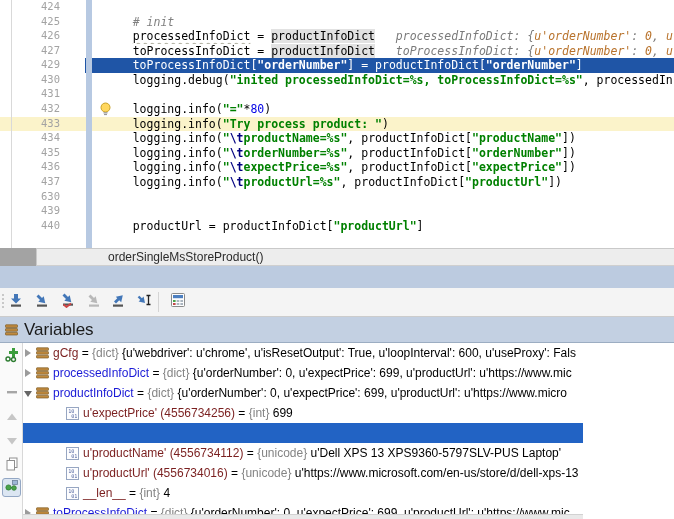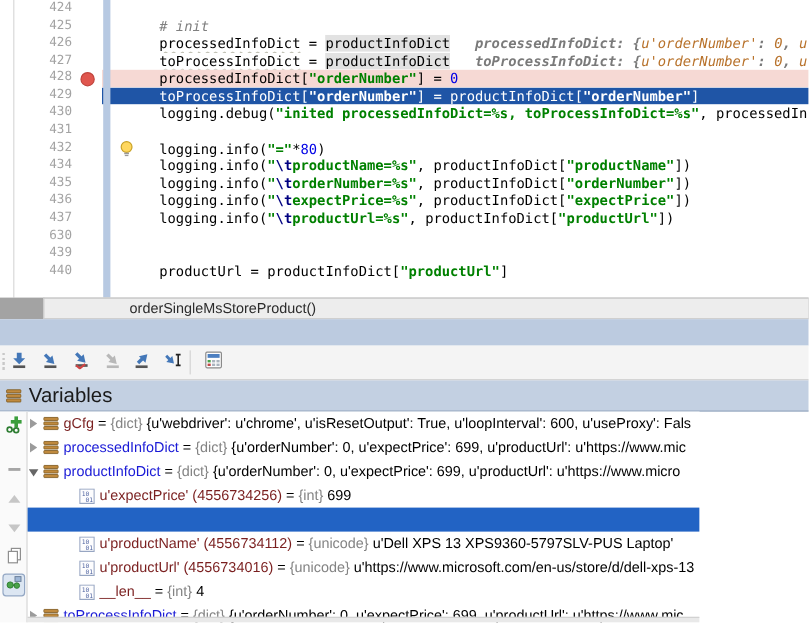--- a/index.html
+++ b/index.html
@@ -19,21 +19,21 @@
   .line-exec .code span{color:#fff !important;}
   .line-caret{background:var(--caret_line_bg);}
   .pl{color:#000;}
   .cm{color:var(--comment_gray);font-style:italic;}
   .st{color:var(--string_green);font-weight:bold;}
   .es{color:#000080;font-weight:bold;}
   .nu{color:var(--number_blue);}
   .hl{background:#e2e2e2;}
   .sq{text-decoration:underline;text-decoration-style:wavy;text-decoration-color:#adad9d;
       text-underline-offset:2px;}
-  .hn{color:var(--hint_gray);font-style:italic;font-weight:bold;}
+  .hn{color:var(--hint_gray);font-style:italic;}
   .ha{color:var(--hint_orange);font-style:italic;}
   .bp-dot{width:12px;height:12px;border-radius:50%;background:var(--breakpoint_dot);
           border:1px solid #c0453e;box-sizing:border-box;}
   .bulb{position:absolute;left:99px;top:0;width:13px;height:14px;}
   
   .ctx-bar{position:absolute;left:0;top:248px;width:674px;height:18px;background:#a3a3a3;}
   .ctx-fill{position:absolute;left:36px;right:0;top:0;bottom:0;background:#ededed;box-sizing:border-box;
             border-top:1px solid #c9c9c9;border-bottom:1px solid #cfcfcf;border-left:1px solid #c9c9c9;}
   .ctx-text{position:absolute;left:108px;top:1px;font-size:12px;color:#2b2b2b;line-height:16px;}
   
@@ -80,29 +80,29 @@
 <body>
 
 <div class="app">
 
   <div class="editor">
     <div id="editor-lines">
         <div class="line"><span class="lnum">424</span><span class="gut"></span><span class="code"></span></div>
         <div class="line"><span class="lnum">425</span><span class="gut"></span><span class="code"><span class="cm">    # init</span></span></div>
         <div class="line"><span class="lnum">426</span><span class="gut"></span><span class="code"><span class="pl">    </span><span class="sq">processedInfoDict</span><span class="pl"> = </span><span class="hl">productInfoDict</span><span class="pl">   </span><span class="hn">processedInfoDict: {</span><span class="ha">u'orderNumber'</span><span class="hn">: </span><span class="ha">0</span><span class="hn">, </span><span class="ha">u'</span></span></div>
         <div class="line"><span class="lnum">427</span><span class="gut"></span><span class="code"><span class="pl">    </span><span class="sq">toProcessInfoDict</span><span class="pl"> = </span><span class="hl">productInfoDict</span><span class="pl">   </span><span class="hn">toProcessInfoDict: {</span><span class="ha">u'orderNumber'</span><span class="hn">: </span><span class="ha">0</span><span class="hn">, </span><span class="ha">u'</span></span></div>
-        <div class="line line-bp"><span class="lnum">428</span><span class="gut"><span class="bp-dot"></span></span><span class="code"><span class="pl">    processedInfoDict[</span><span class="st">"orderNumber"</span><span class="pl">] = </span><span class="nu">0</span></span></div>
         <div class="line line-exec"><span class="lnum">429</span><span class="gut"></span><span class="code"><span class="pl">    toProcessInfoDict[</span><span class="st">"orderNumber"</span><span class="pl">] = productInfoDict[</span><span class="st">"orderNumber"</span><span class="pl">]</span></span></div>
         <div class="line"><span class="lnum">430</span><span class="gut"></span><span class="code"><span class="pl">    logging.debug(</span><span class="st">"inited processedInfoDict=%s, toProcessInfoDict=%s"</span><span class="pl">, processedIn</span></span></div>
         <div class="line"><span class="lnum">431</span><span class="gut"></span><span class="code"></span></div>
         <div class="line"><span class="lnum">432</span><span class="gut"></span><span class="code"><span class="pl">    logging.info(</span><span class="st">"="</span><span class="pl">*</span><span class="nu">80</span><span class="pl">)</span></span><span class="bulb"><svg width="13" height="14" viewBox="0 0 13 14">
       <circle cx="6.5" cy="5.5" r="4.5" fill="#ffd75e" stroke="#c9a227"></circle>
       <rect x="4.5" y="10.2" width="4" height="1.3" fill="#9a9a9a"></rect>
       <rect x="5" y="12" width="3" height="1.1" fill="#9a9a9a"></rect>
             </svg></span></div>
+        <div class="line line-caret"><span class="lnum">433</span><span class="gut"></span><span class="code"><span class="pl">    logging.info(</span><span class="st">"Try process product: "</span><span class="pl">)</span></span></div>
         <div class="line"><span class="lnum">434</span><span class="gut"></span><span class="code"><span class="pl">    logging.info(</span><span class="st">"</span><span class="es">\t</span><span class="st">productName=%s"</span><span class="pl">, productInfoDict[</span><span class="st">"productName"</span><span class="pl">])</span></span></div>
         <div class="line"><span class="lnum">435</span><span class="gut"></span><span class="code"><span class="pl">    logging.info(</span><span class="st">"</span><span class="es">\t</span><span class="st">orderNumber=%s"</span><span class="pl">, productInfoDict[</span><span class="st">"orderNumber"</span><span class="pl">])</span></span></div>
         <div class="line"><span class="lnum">436</span><span class="gut"></span><span class="code"><span class="pl">    logging.info(</span><span class="st">"</span><span class="es">\t</span><span class="st">expectPrice=%s"</span><span class="pl">, productInfoDict[</span><span class="st">"expectPrice"</span><span class="pl">])</span></span></div>
         <div class="line"><span class="lnum">437</span><span class="gut"></span><span class="code"><span class="pl">    logging.info(</span><span class="st">"</span><span class="es">\t</span><span class="st">productUrl=%s"</span><span class="pl">, productInfoDict[</span><span class="st">"productUrl"</span><span class="pl">])</span></span></div>
         <div class="line"><span class="lnum">630</span><span class="gut"></span><span class="code"></span></div>
         <div class="line"><span class="lnum">439</span><span class="gut"></span></div>
         <div class="line"><span class="lnum">440</span><span class="gut"></span><span class="code"><span class="pl">    productUrl = productInfoDict[</span><span class="st">"productUrl"</span><span class="pl">]</span></span></div>
       </div>
     <div class="left-divider"></div>
     <div class="vcs-stripe"></div>

